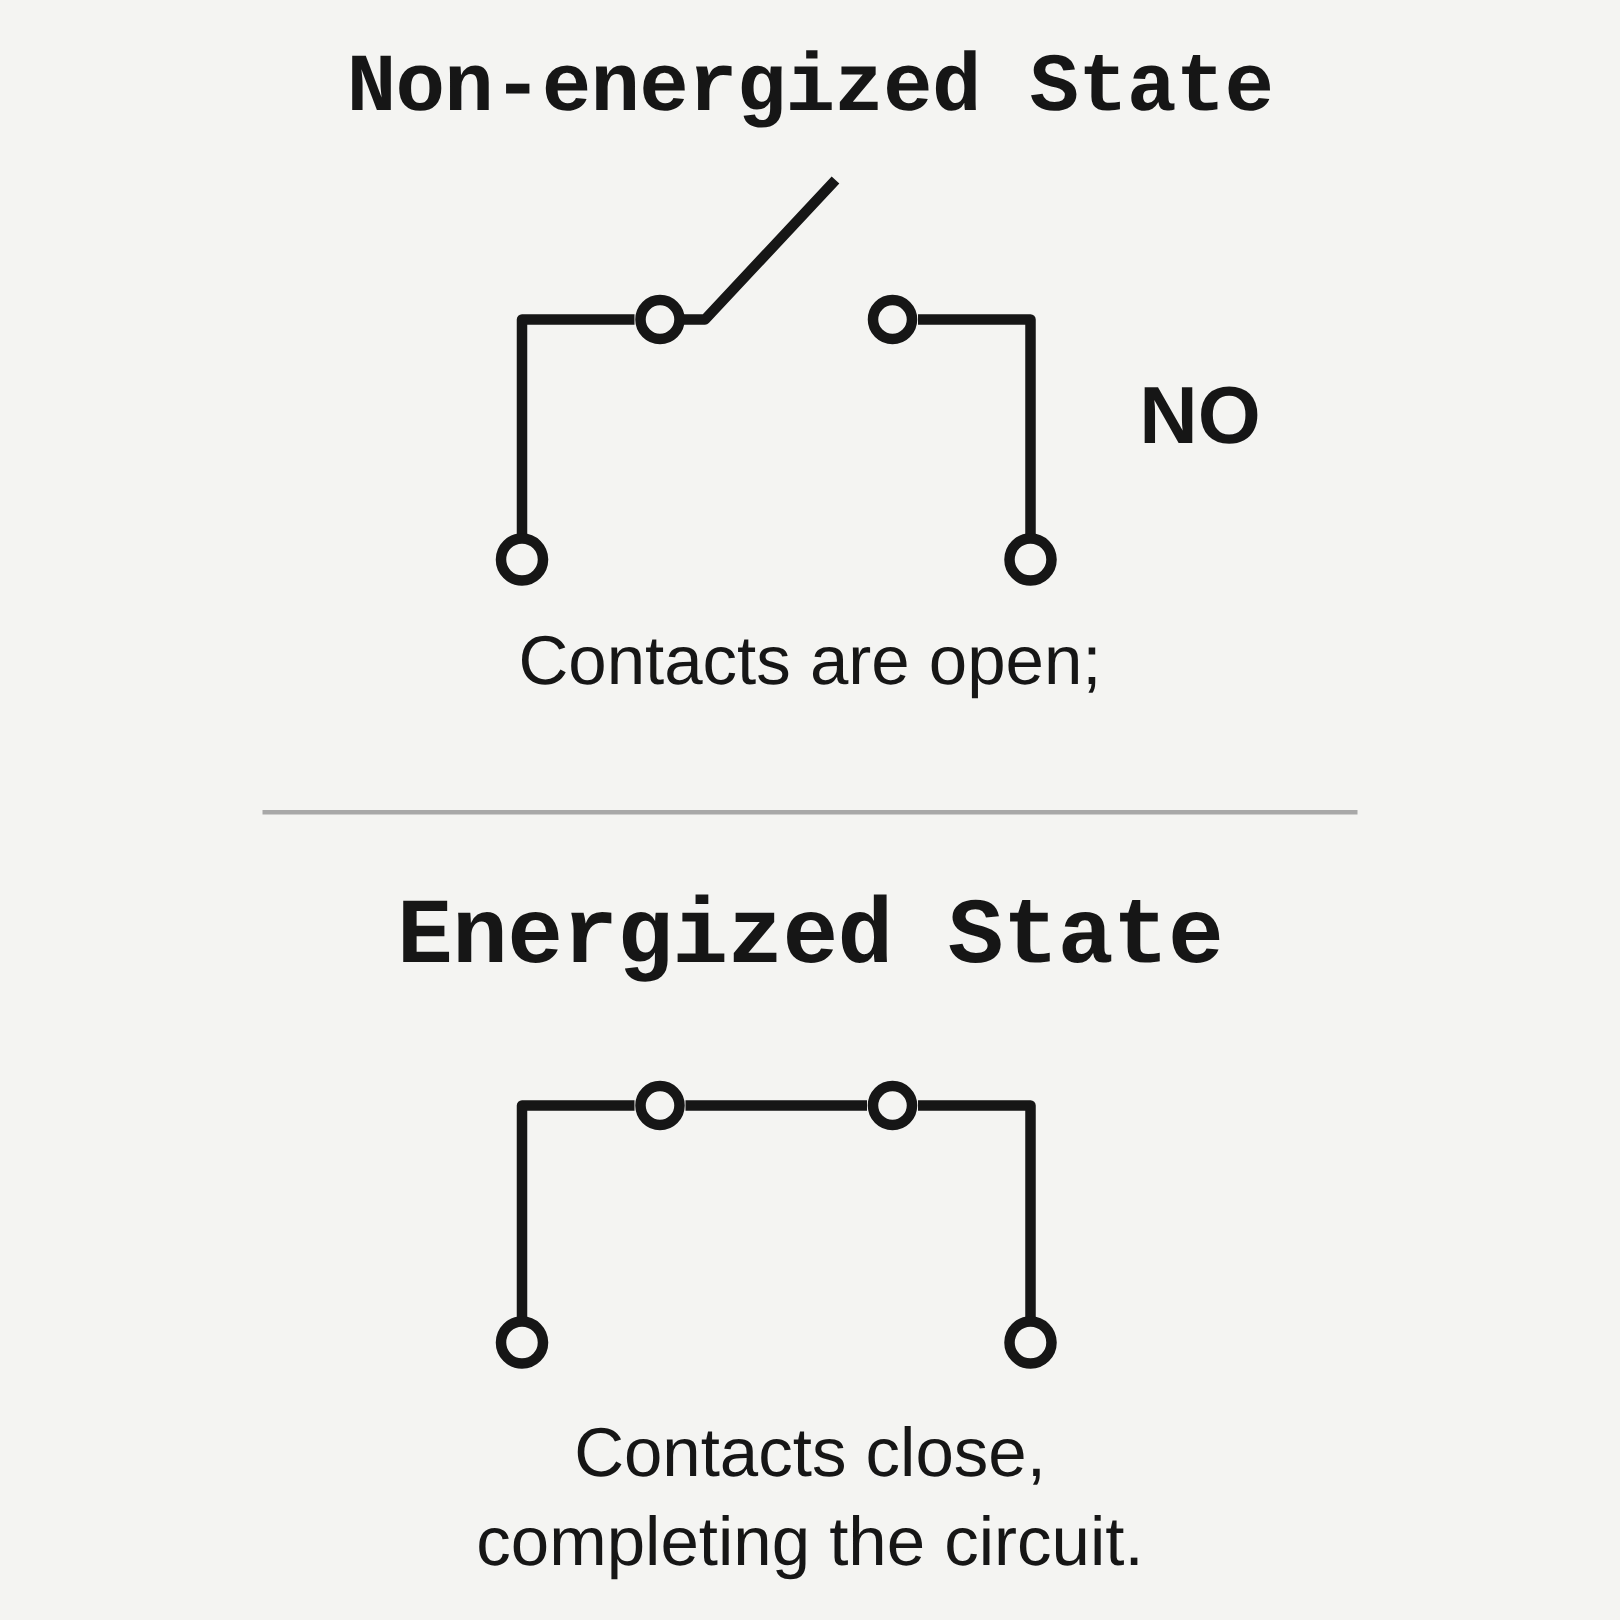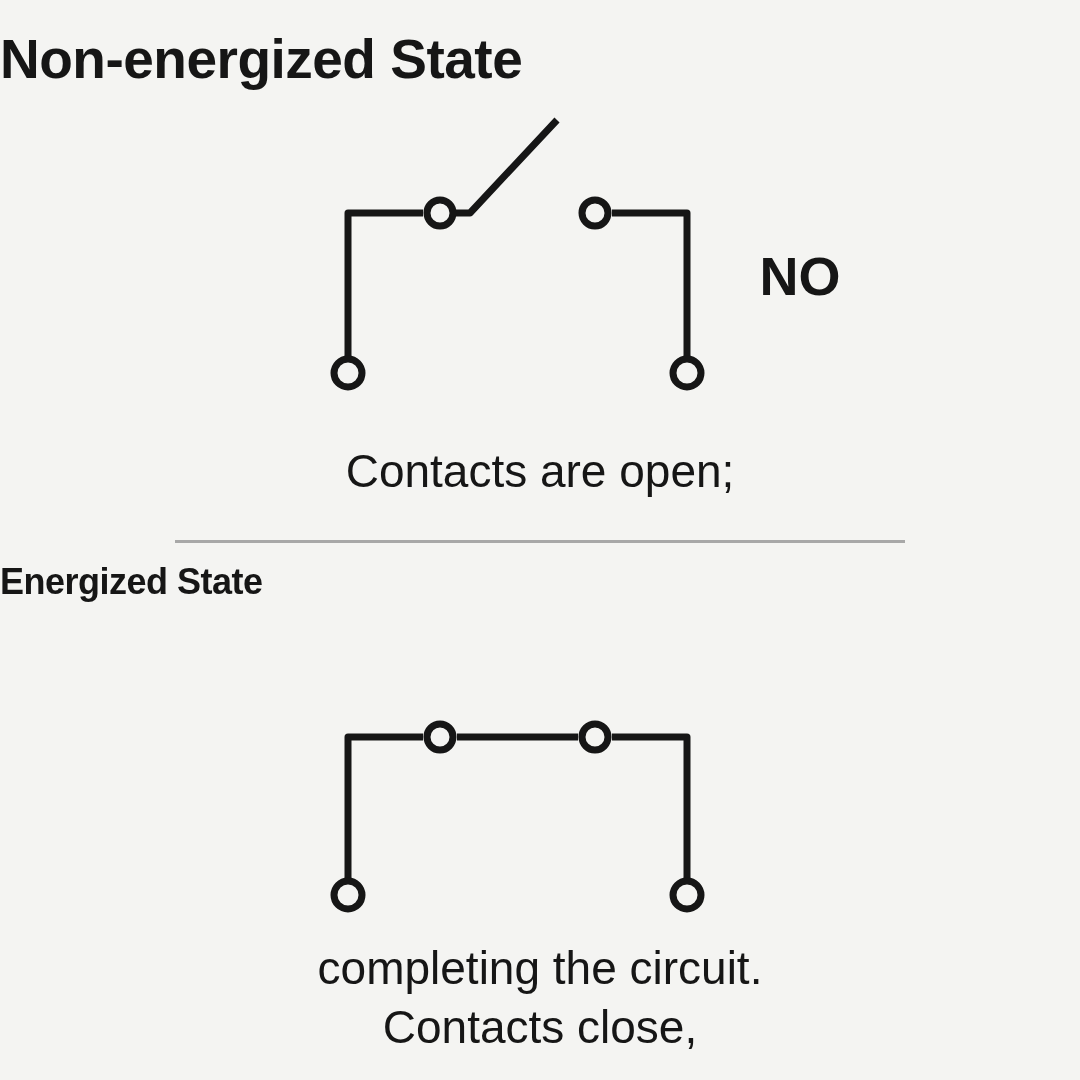--- a/index.html
+++ b/index.html
@@ -12,30 +12,31 @@
   .page{
     position:relative;
     width:1080px;height:1080px;
     background:var(--bg);
     color:var(--ink);
     font-family:"Liberation Sans",sans-serif;
     overflow:hidden;
   }
   .title{
     position:absolute;left:0;width:100%;margin:0;
-    text-align:left;font-weight:700;line-height:1.2;
+    text-align:center;font-weight:700;line-height:1.2;
     letter-spacing:-0.5px;
+    font-family:Liberation Mono, monospace;
   }
   .t1{top:26px;font-size:55px;}
-  .t2{top:560px;font-size:36px;}
+  .t2{top:588px;font-size:62px;}
   .caption{
     position:absolute;left:0;width:100%;
     text-align:center;font-size:46px;line-height:59px;font-weight:400;
   }
-  .c1{top:411px;margin-top:31px;}
+  .c1{top:411px;}
   .c2{top:939px;}
   .divider{
     position:absolute;left:175px;top:540px;
     width:730px;height:3px;background:var(--divider);
   }
   .diag{position:absolute;left:0;display:block;}
   .d1{top:0;width:1080px;height:540px;}
   .d2{top:540px;width:1080px;height:540px;}
   .wire{
     fill:none;stroke:var(--ink);stroke-width:7;
@@ -80,17 +81,17 @@
     <path class="wire" d="M348 878 L348 737 L423 737"></path>
     <path class="wire" d="M457 737 L578 737"></path>
     <path class="wire" d="M612 737 L687 737 L687 878"></path>
     <circle class="contact" cx="440" cy="737" r="13"></circle>
     <circle class="contact" cx="595" cy="737" r="13"></circle>
     <circle class="contact" cx="348" cy="895" r="14"></circle>
     <circle class="contact" cx="687" cy="895" r="14"></circle>
   </svg>
 
   <div class="caption c2">
+    <div>Contacts close,</div>
     <div>completing the circuit.</div>
-    <div>Contacts close,</div>
   </div>
 
 </div>
 
 </body></html>

